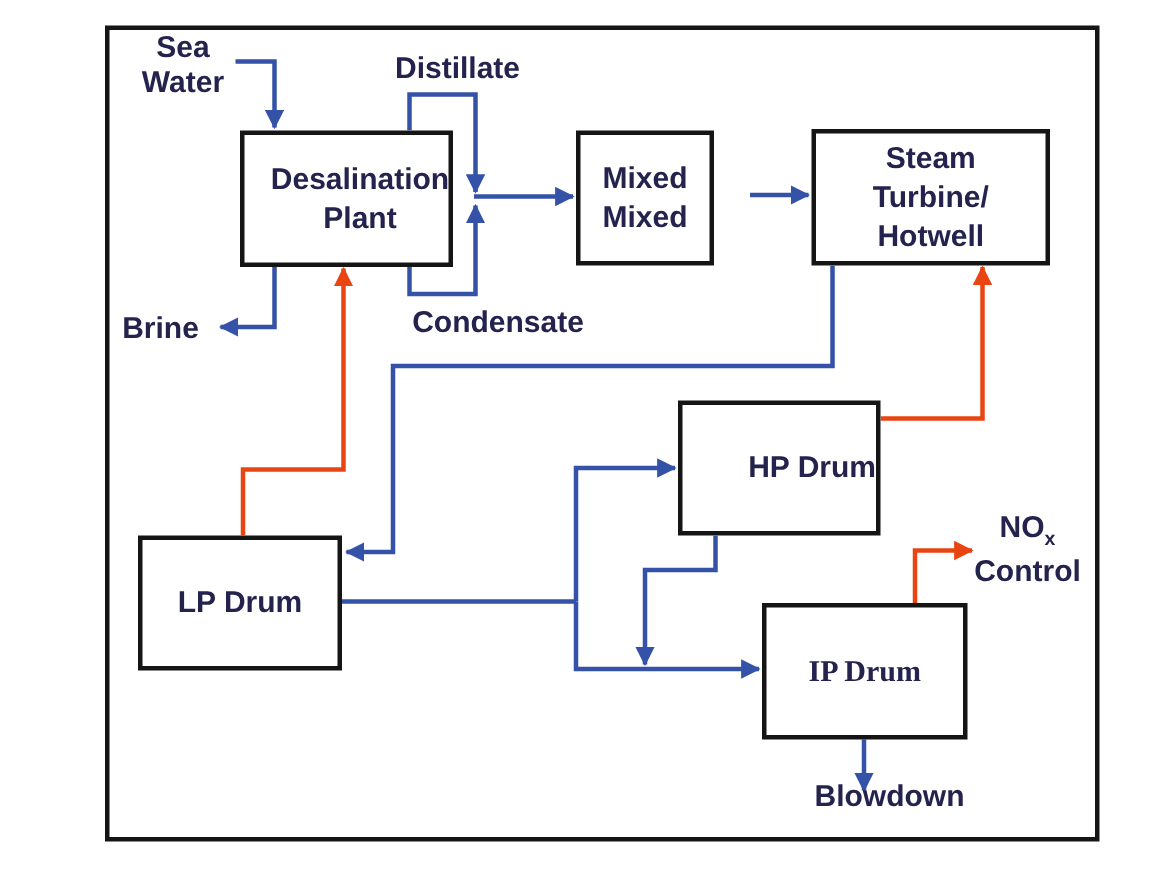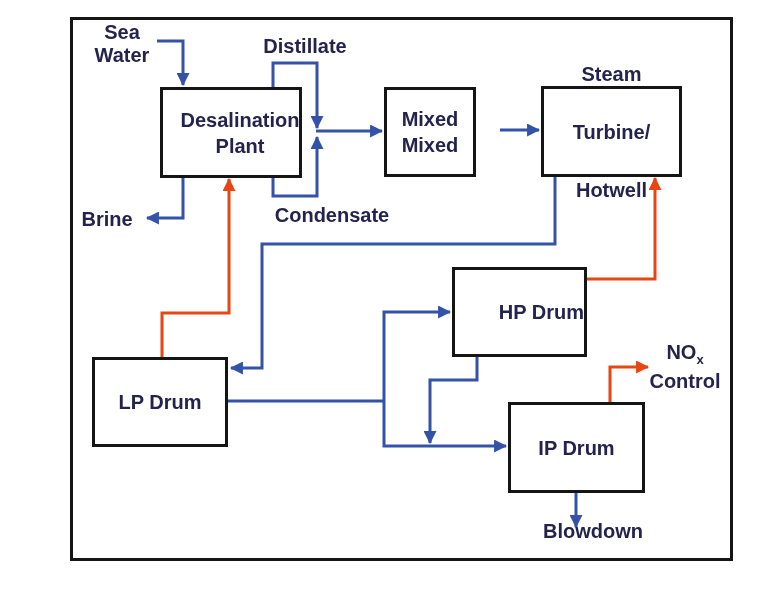--- a/index.html
+++ b/index.html
@@ -85,35 +85,35 @@
   <div class="node" style="left:160px;top:87px;width:142px;height:91px;padding-left:18px;">
     <span>Desalination</span>
     <span>Plant</span>
   </div>
 
   <div class="node" style="left:384px;top:87px;width:92px;height:90px;">
     <span>Mixed</span>
     <span>Mixed</span>
   </div>
 
-  <div class="node" style="left:541px;top:86px;width:141px;height:91px;gap:32px;">
+  <div class="node" style="left:541px;top:86px;width:159px;height:91px;">
     <span>Steam</span>
     <span>Turbine/</span>
     <span>Hotwell</span>
   </div>
 
   <div class="node" style="left:452px;top:267px;width:135px;height:90px;align-items:flex-end;">
     <span>HP Drum</span>
   </div>
 
   <div class="node" style="left:92px;top:357px;width:136px;height:90px;">
     <span>LP Drum</span>
   </div>
 
-  <div class="node" style="left:508px;top:402px;width:137px;height:91px;">
+  <div class="node" style="left:508px;top:402px;width:137px;height:91px;font-family:Liberation Serif, serif;">
     <span>IP Drum</span>
   </div>
 
   <div class="flow-label" style="left:87px;top:21px;width:70px;">
     <div>Sea</div>
     <div>Water</div>
   </div>
 
   <div class="flow-label" style="left:255px;top:35px;width:100px;">Distillate</div>
 

